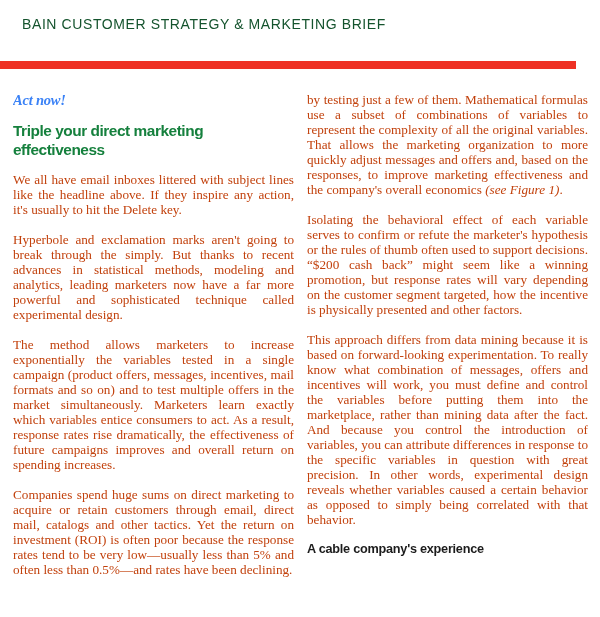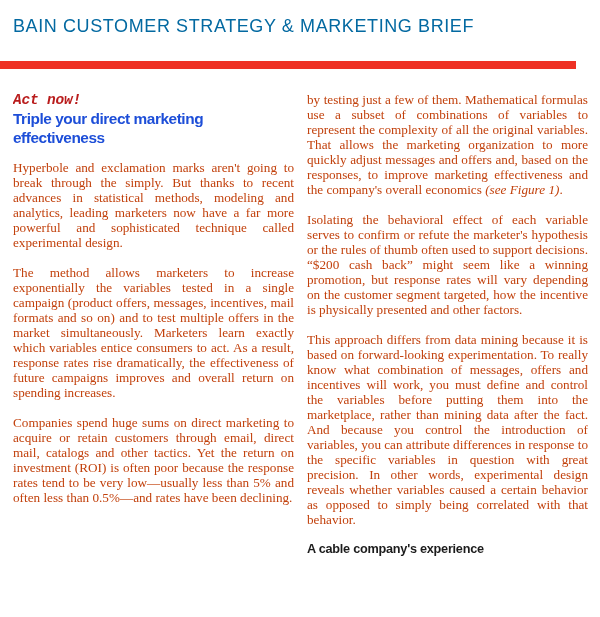--- a/index.html
+++ b/index.html
@@ -24,27 +24,27 @@
   
   .masthead {
     position: absolute;
     left: 0;
     top: 0;
     width: 600px;
     height: 80px;
   }
   .masthead-title {
     position: absolute;
-    left: 13px;
+    left: 22px;
     top: 17px;
     font-family: "Liberation Sans", sans-serif;
     font-weight: 300;
-    font-size: 18px;
+    font-size: 14px;
     letter-spacing: 0.6px;
-    color: #0369a1;
+    color: #14532d;
     white-space: nowrap;
     line-height: 1;
   }
   .masthead-rule {
     position: absolute;
     left: 0;
     top: 61px;
     width: 576px;
     height: 8px;
     background: #ee3124;
@@ -64,34 +64,34 @@
     top: 0;
     width: 281px;
     height: 525px;
     overflow: hidden;
   }
   .col-left  { left: 13px; }
   .col-right { left: 307px; }
 
   
   .kicker {
-    font-family: Liberation Mono, monospace;
+    font-family: Liberation Serif, serif;
     font-style: italic;
     font-weight: bold;
     font-size: 14.5px;
-    color: #b91c1c;
+    color: #3b82f6;
     line-height: 1.18;
-    margin: 0 0 1px 0;
+    margin: 0 0 13px 0;
     letter-spacing: -0.2px;
   }
   .headline {
     font-family: "Liberation Sans", sans-serif;
     font-weight: bold;
     font-size: 15.4px;
-    color: #1d4ed8;
+    color: #15803d;
     line-height: 1.2;
     margin: 0 0 13px 0;
     letter-spacing: -0.45px;
   }
 
   
   p.body {
     font-family: "Liberation Serif", serif;
     font-size: 13.2px;
     line-height: 15px;
@@ -132,20 +132,21 @@
   </div>
 
   <div class="columns">
 
     <div class="col col-left">
 
       <div class="kicker">Act now!</div>
 
       <div class="headline">Triple your direct marketing effectiveness</div>
 
+      <p class="body">We all have email inboxes littered with subject lines like the headline above. If they inspire any action, it's usually to hit the Delete key.</p>
       <p class="body">Hyperbole and exclamation marks aren't going to break through the simply. But thanks to recent advances in statistical methods, modeling and analytics, leading marketers now have a far more powerful and sophisticated technique called experimental design.</p>
       <p class="body">The method allows marketers to increase exponentially the variables tested in a single campaign (product offers, messages, incentives, mail formats and so on) and to test multiple offers in the market simultaneously. Marketers learn exactly which variables entice consumers to act. As a result, response rates rise dramatically, the effectiveness of future campaigns improves and overall return on spending increases.</p>
       <p class="body">Companies spend huge sums on direct marketing to acquire or retain customers through email, direct mail, catalogs and other tactics. Yet the return on investment (ROI) is often poor because the response rates tend to be very low—usually less than 5% and often less than 0.5%—and rates have been declining.</p>
 
     </div>
 
     <div class="col col-right">
 
       <p class="body"><span>by testing just a few of them. Mathematical formulas use a subset of combinations of variables to represent the complexity of all the original variables. That allows the marketing organization to more quickly adjust messages and offers and, based on the responses, to improve marketing effectiveness and the company's overall economics </span><span class="figref">(see Figure 1)</span><span>.</span></p>
 

